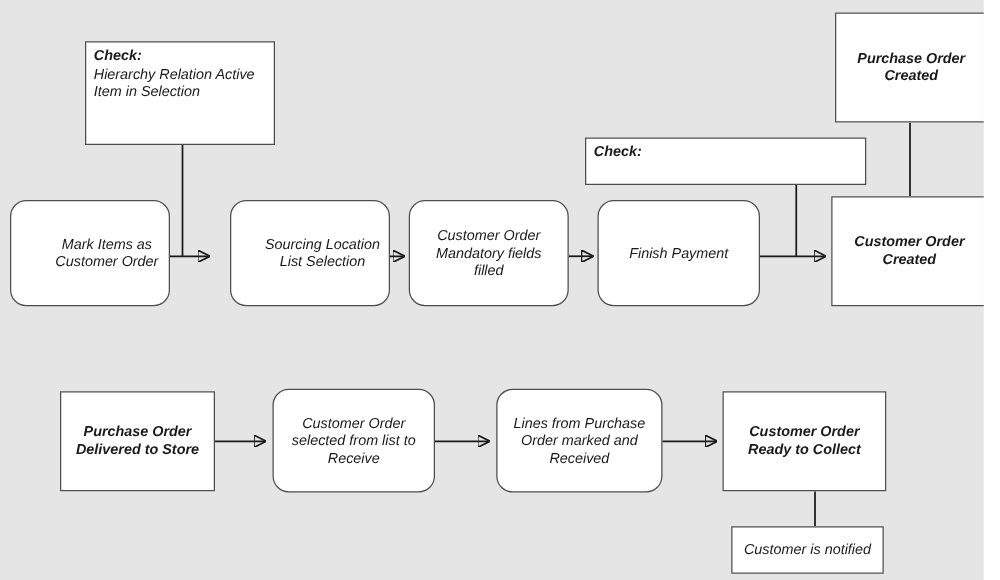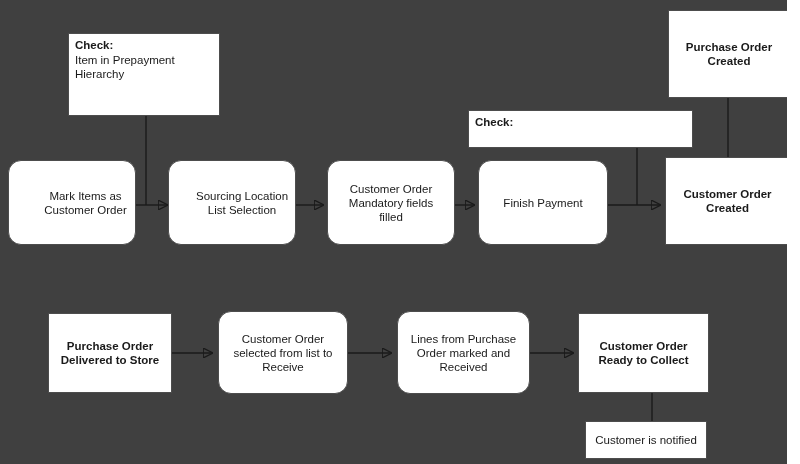--- a/index.html
+++ b/index.html
@@ -4,23 +4,24 @@
 <style>
   html, body {
     margin: 0;
     padding: 0;
     background: #ffffff;
   }
   #canvas {
     position: relative;
     width: 787px;
     height: 464px;
-    background: #404040;
+    background: #e5e5e5;
     font-family: "Liberation Sans", sans-serif;
     overflow: hidden;
+    font-style: italic;
   }
   .node {
     position: absolute;
     box-sizing: border-box;
     border: 1.4px solid #4d4d4d;
     background: #ffffff;
     display: flex;
     align-items: center;
     justify-content: center;
     text-align: center;
@@ -103,32 +104,32 @@
 
     <line x1="172" y1="353" x2="212" y2="353" marker-end="url(#arrow)"></line>
     <line x1="348" y1="353" x2="391" y2="353" marker-end="url(#arrow)"></line>
     <line x1="530" y1="353" x2="573" y2="353" marker-end="url(#arrow)"></line>
 
     <line x1="652" y1="393" x2="652" y2="421"></line>
   </svg>
 
   <div class="note" style="left:68px; top:33px; width:152px; height:83px;">
     <span class="note-title">Check:</span>
-    <span class="note-line">Item in Prepayment</span>
-    <span class="note-line">Hierarchy</span>
+    <span class="note-line">Hierarchy Relation Active</span>
+    <span class="note-line">Item in Selection</span>
   </div>
 
   <div class="note" style="left:468px; top:110px; width:225px; height:38px;">
     <span class="note-title">Check:</span>
   </div>
 
   <div class="node rounded" style="left:8px; top:160px; width:128px; height:85px; white-space:pre-line;padding-left:31px;">Mark Items as
 Customer Order</div>
 
-  <div class="node rounded" style="left:168px; top:160px; width:128px; height:85px; white-space:pre-line;padding-left:24px;">Sourcing Location
+  <div class="node rounded" style="left:184px; top:160px; width:128px; height:85px; white-space:pre-line;padding-left:24px;">Sourcing Location
 List Selection</div>
 
   <div class="node rounded" style="left:327px; top:160px; width:128px; height:85px; white-space:pre-line;">Customer Order
 Mandatory fields
 filled</div>
 
   <div class="node rounded" style="left:478px; top:160px; width:130px; height:85px; white-space:pre-line;text-align:center;">Finish Payment</div>
 
   <div class="node bold" style="left:668px; top:10px; width:122px; height:88px; white-space:pre-line;">Purchase Order
 Created</div>

